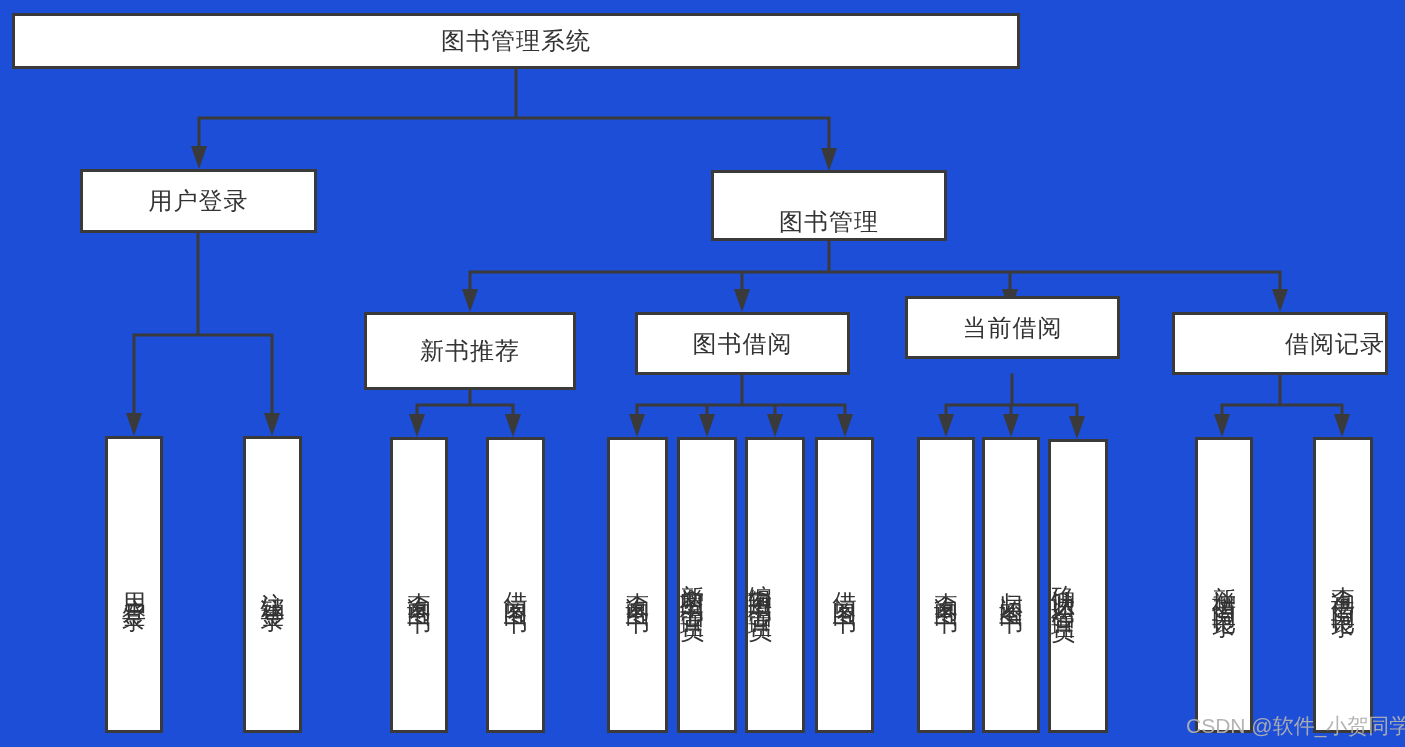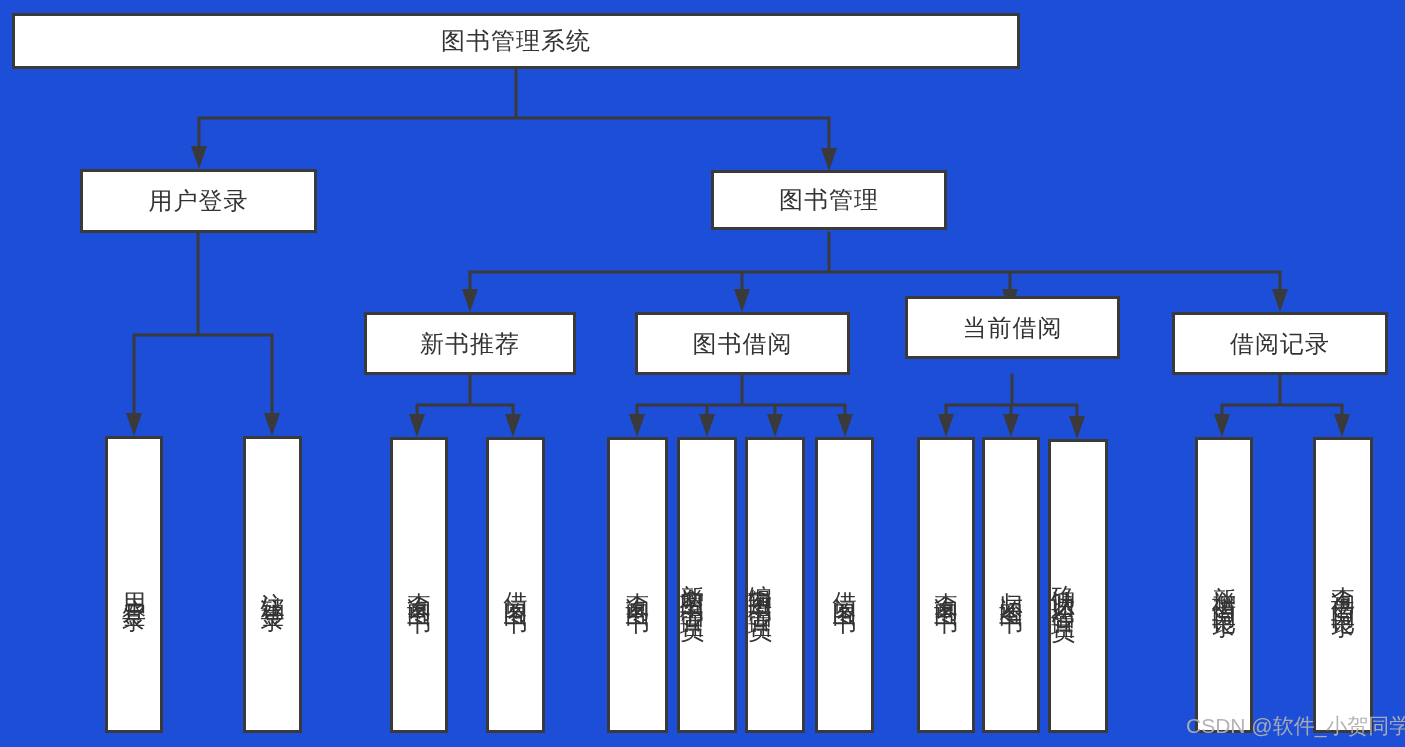--- a/index.html
+++ b/index.html
@@ -115,34 +115,34 @@
     </g>
   </svg>
 
   <div class="node h" style="left:12px; top:13px; width:1008px; height:56px;">
     <span class="lbl">图书管理系统</span>
   </div>
 
   <div class="node h" style="left:80px; top:169px; width:237px; height:64px;">
     <span class="lbl">用户登录</span>
   </div>
-  <div class="node h" style="left:711px; top:170px; width:236px; height:60px;">
+  <div class="node h" style="left:711px; top:170px; width:236px; height:71px;align-items:flex-end;">
     <span class="lbl">图书管理</span>
   </div>
 
-  <div class="node h" style="left:364px; top:312px; width:212px; height:63px;">
+  <div class="node h" style="left:364px; top:312px; width:212px; height:78px;">
     <span class="lbl">新书推荐</span>
   </div>
   <div class="node h" style="left:635px; top:312px; width:215px; height:63px;font-family:Liberation Mono, monospace;">
     <span class="lbl">图书借阅</span>
   </div>
   <div class="node h" style="left:905px; top:296px; width:215px; height:63px;">
     <span class="lbl">当前借阅</span>
   </div>
-  <div class="node h" style="left:1172px; top:312px; width:216px; height:63px;">
+  <div class="node h" style="left:1172px; top:312px; width:216px; height:63px;justify-content:flex-end;">
     <span class="lbl">借阅记录</span>
   </div>
 
   <div class="node v" style="left:105px; top:436px; width:58px; height:297px;">
     <span class="lbl">用户登录</span>
   </div>
   <div class="node v" style="left:243px; top:436px; width:59px; height:297px;">
     <span class="lbl">注销登录</span>
   </div>
 

